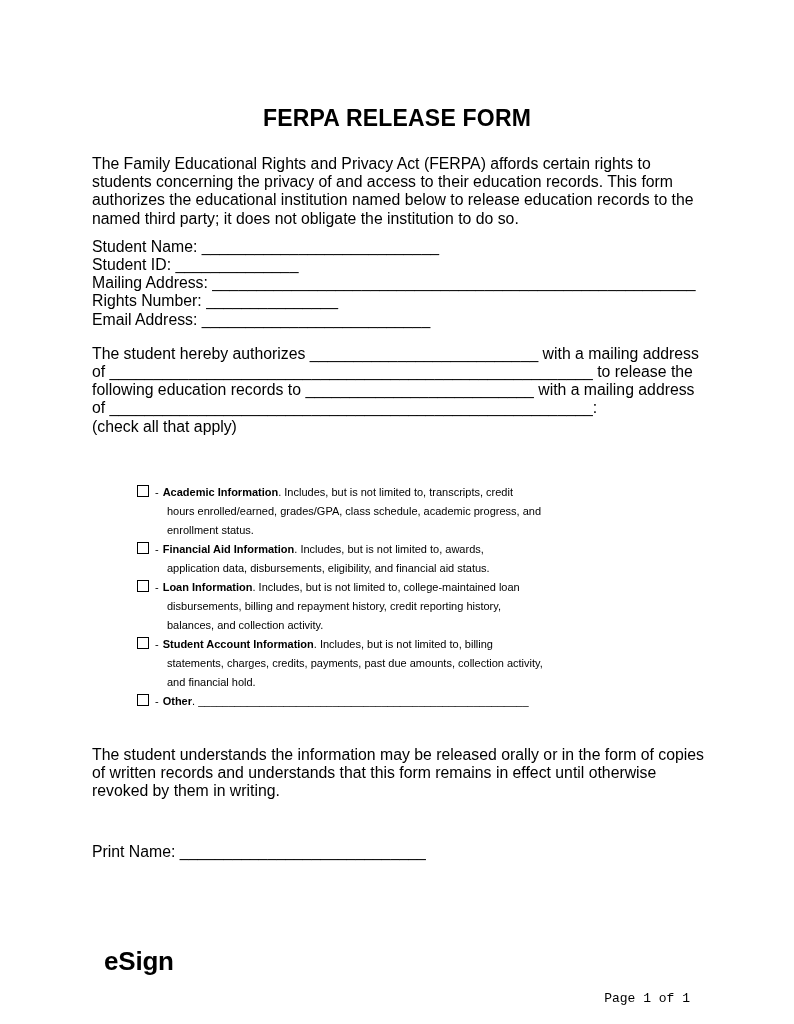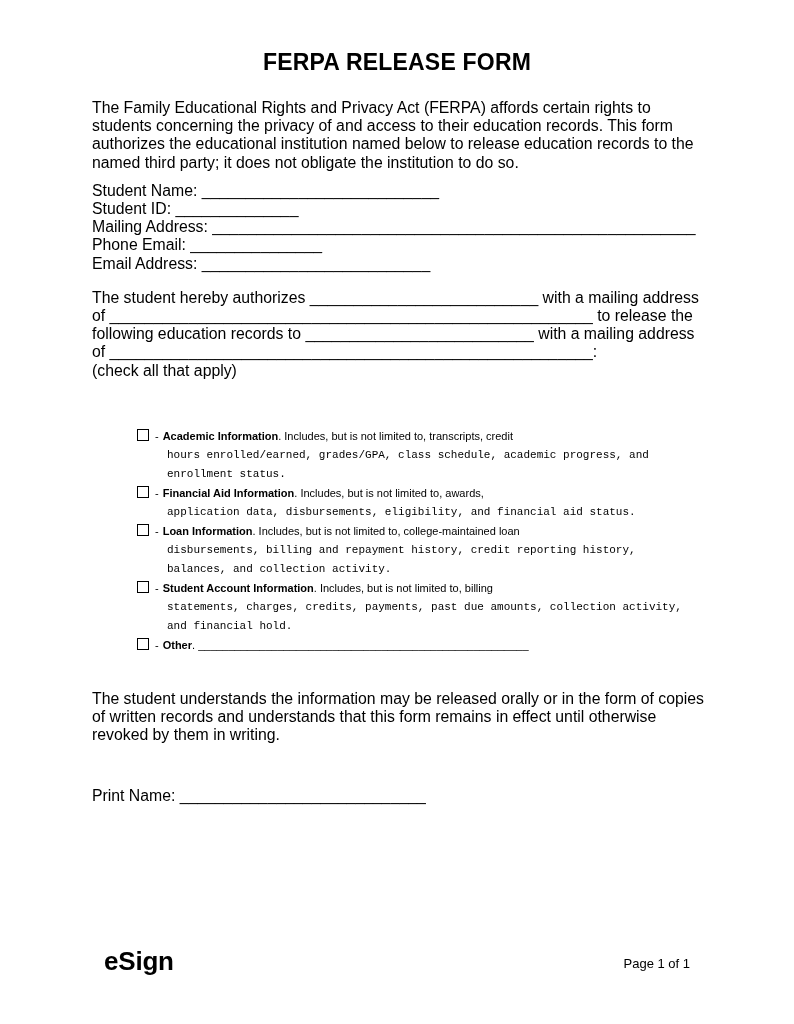--- a/index.html
+++ b/index.html
@@ -10,21 +10,21 @@
     background: #ffffff;
     font-family: "Liberation Sans", sans-serif;
     color: #000000;
     overflow: hidden;
   }
   .content {
     position: absolute;
     left: 92px;
     top: 0;
     width: 610px;
-    padding-top: 48px;
+    padding-top: 104px;
   }
   .doc-title {
     font-size: 23px;
     font-weight: bold;
     text-align: center;
     line-height: 28px;
     margin: 0 0 23px 0;
     letter-spacing: 0.2px;
   }
   .para { font-size: 15.8px; line-height: 18.2px; }
@@ -34,21 +34,21 @@
   .fields .line { white-space: nowrap; }
   .auth { margin-bottom: 47px; }
   .blank { letter-spacing: 0; }
   .bold { font-weight: bold; }
   .checklist {
     margin: 0 0 35px 45px;
     font-size: 11px;
     line-height: 19px;
   }
   .citem .l1 { white-space: nowrap; }
-  .citem .cont { padding-left: 30px; white-space: nowrap; font-family: Liberation Mono, monospace; }
+  .citem .cont { padding-left: 30px; white-space: nowrap; }
   .cbox {
     display: inline-block;
     width: 10px;
     height: 10px;
     border: 1.5px solid #000000;
     margin-right: 6px;
     vertical-align: -1px;
     background: #ffffff;
   }
   .cdash { margin-right: 4px; }
@@ -59,22 +59,23 @@
     position: absolute;
     left: 104px;
     top: 946px;
     font-size: 26px;
     font-weight: bold;
     letter-spacing: -0.2px;
   }
   .pagenum {
     position: absolute;
     right: 104px;
-    top: 956px;
+    top: 991px;
     font-size: 13px;
+    font-family: Liberation Mono, monospace;
   }
 </style>
 </head>
 <body>
 
 <div class="page">
   <div class="content">
 
     <h1 class="doc-title">FERPA RELEASE FORM</h1>
 
@@ -89,21 +90,21 @@
       <div class="line">
         <span>Student Name: </span><span class="blank">___________________________</span>
       </div>
       <div class="line">
         <span>Student ID: </span><span class="blank">______________</span>
       </div>
       <div class="line">
         <span>Mailing Address: </span><span class="blank">_______________________________________________________</span>
       </div>
       <div class="line">
-        <span>Phone Email: </span><span class="blank">_______________</span>
+        <span>Rights Number: </span><span class="blank">_______________</span>
       </div>
       <div class="line">
         <span>Email Address: </span><span class="blank">__________________________</span>
       </div>
     </div>
 
     <div class="para auth">
       <div class="line">
         <span>The student hereby authorizes </span><span class="blank">__________________________</span><span> with a mailing address</span>
       </div>

